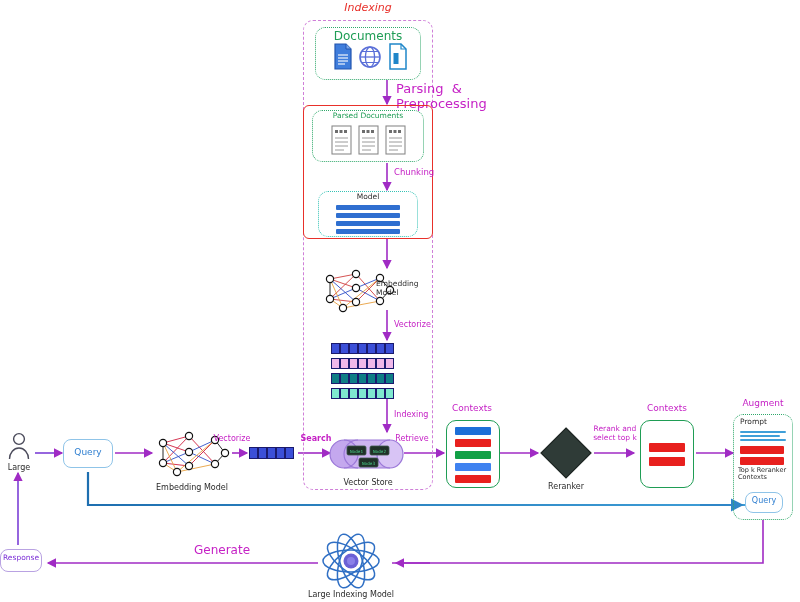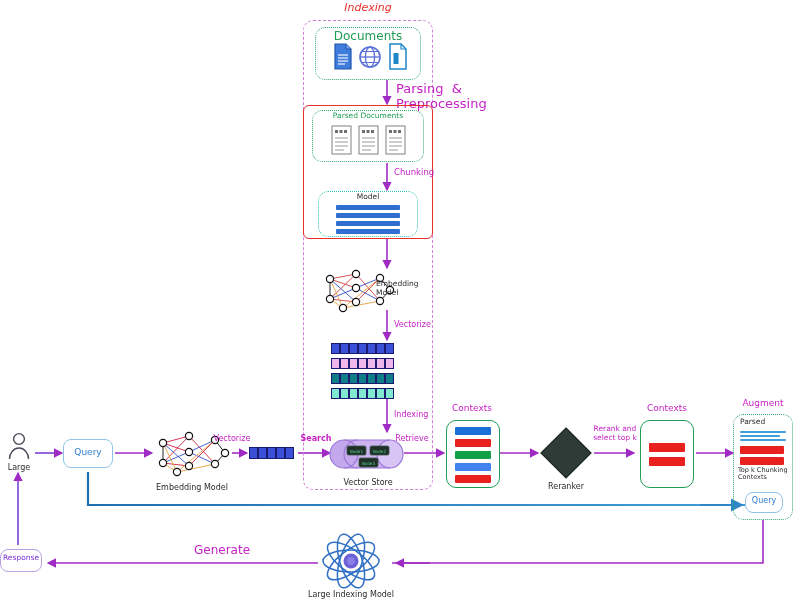--- a/index.html
+++ b/index.html
@@ -355,31 +355,31 @@
   <div class="lbl pink c" style="left:667px;top:403px;font-size:9px;">Contexts</div>
   <div class="box solid-green" style="left:640px;top:420px;width:54px;height:68px;"></div>
   <div class="abs" style="left:649px;top:443px;">
     <div class="bar" style="left:0;top:0px;width:36px;height:9px;background:#e8201e;"></div>
     <div class="bar" style="left:0;top:14px;width:36px;height:9px;background:#e8201e;"></div>
   </div>
 
   <div class="lbl pink c" style="left:763px;top:398px;font-size:9px;">Augment</div>
   <div class="box dash-mag" style="left:733px;top:414px;width:60px;height:106px;"></div>
 
-  <div class="lbl dark" style="left:740px;top:418px;font-size:7.5px;">Parsed</div>
+  <div class="lbl dark" style="left:740px;top:418px;font-size:7.5px;">Prompt</div>
   <div class="abs" style="left:740px;top:431px;">
     <div class="bar" style="left:0;top:0px;width:46px;height:1.8px;background:#3f9fd8;"></div>
     <div class="bar" style="left:0;top:4px;width:40px;height:1.8px;background:#3f9fd8;"></div>
     <div class="bar" style="left:0;top:8px;width:46px;height:1.8px;background:#3f9fd8;"></div>
   </div>
   <div class="abs" style="left:740px;top:446px;">
     <div class="bar" style="left:0;top:0px;width:44px;height:8px;background:#e8201e;"></div>
     <div class="bar" style="left:0;top:11px;width:44px;height:8px;background:#e8201e;"></div>
   </div>
-  <div class="lbl dark" style="left:738px;top:467px;font-size:6.5px;">Top k Chunking
+  <div class="lbl dark" style="left:738px;top:467px;font-size:6.5px;">Top k Reranker
 Contexts</div>
 
   <div class="box solid-blue" style="left:745px;top:492px;width:38px;height:21px;"></div>
   <div class="lbl blue c" style="left:764px;top:496px;font-size:8px;">Query</div>
 
   <svg class="abs" style="left:320px;top:530px;" width="62" height="62" viewBox="0 0 62 62">
     <g fill="none" stroke="#2f6fc4" stroke-width="1.5">
       <ellipse cx="31" cy="31" rx="28" ry="11"></ellipse>
       <ellipse cx="31" cy="31" rx="28" ry="11" transform="rotate(36 31 31)"></ellipse>
       <ellipse cx="31" cy="31" rx="28" ry="11" transform="rotate(72 31 31)"></ellipse>

